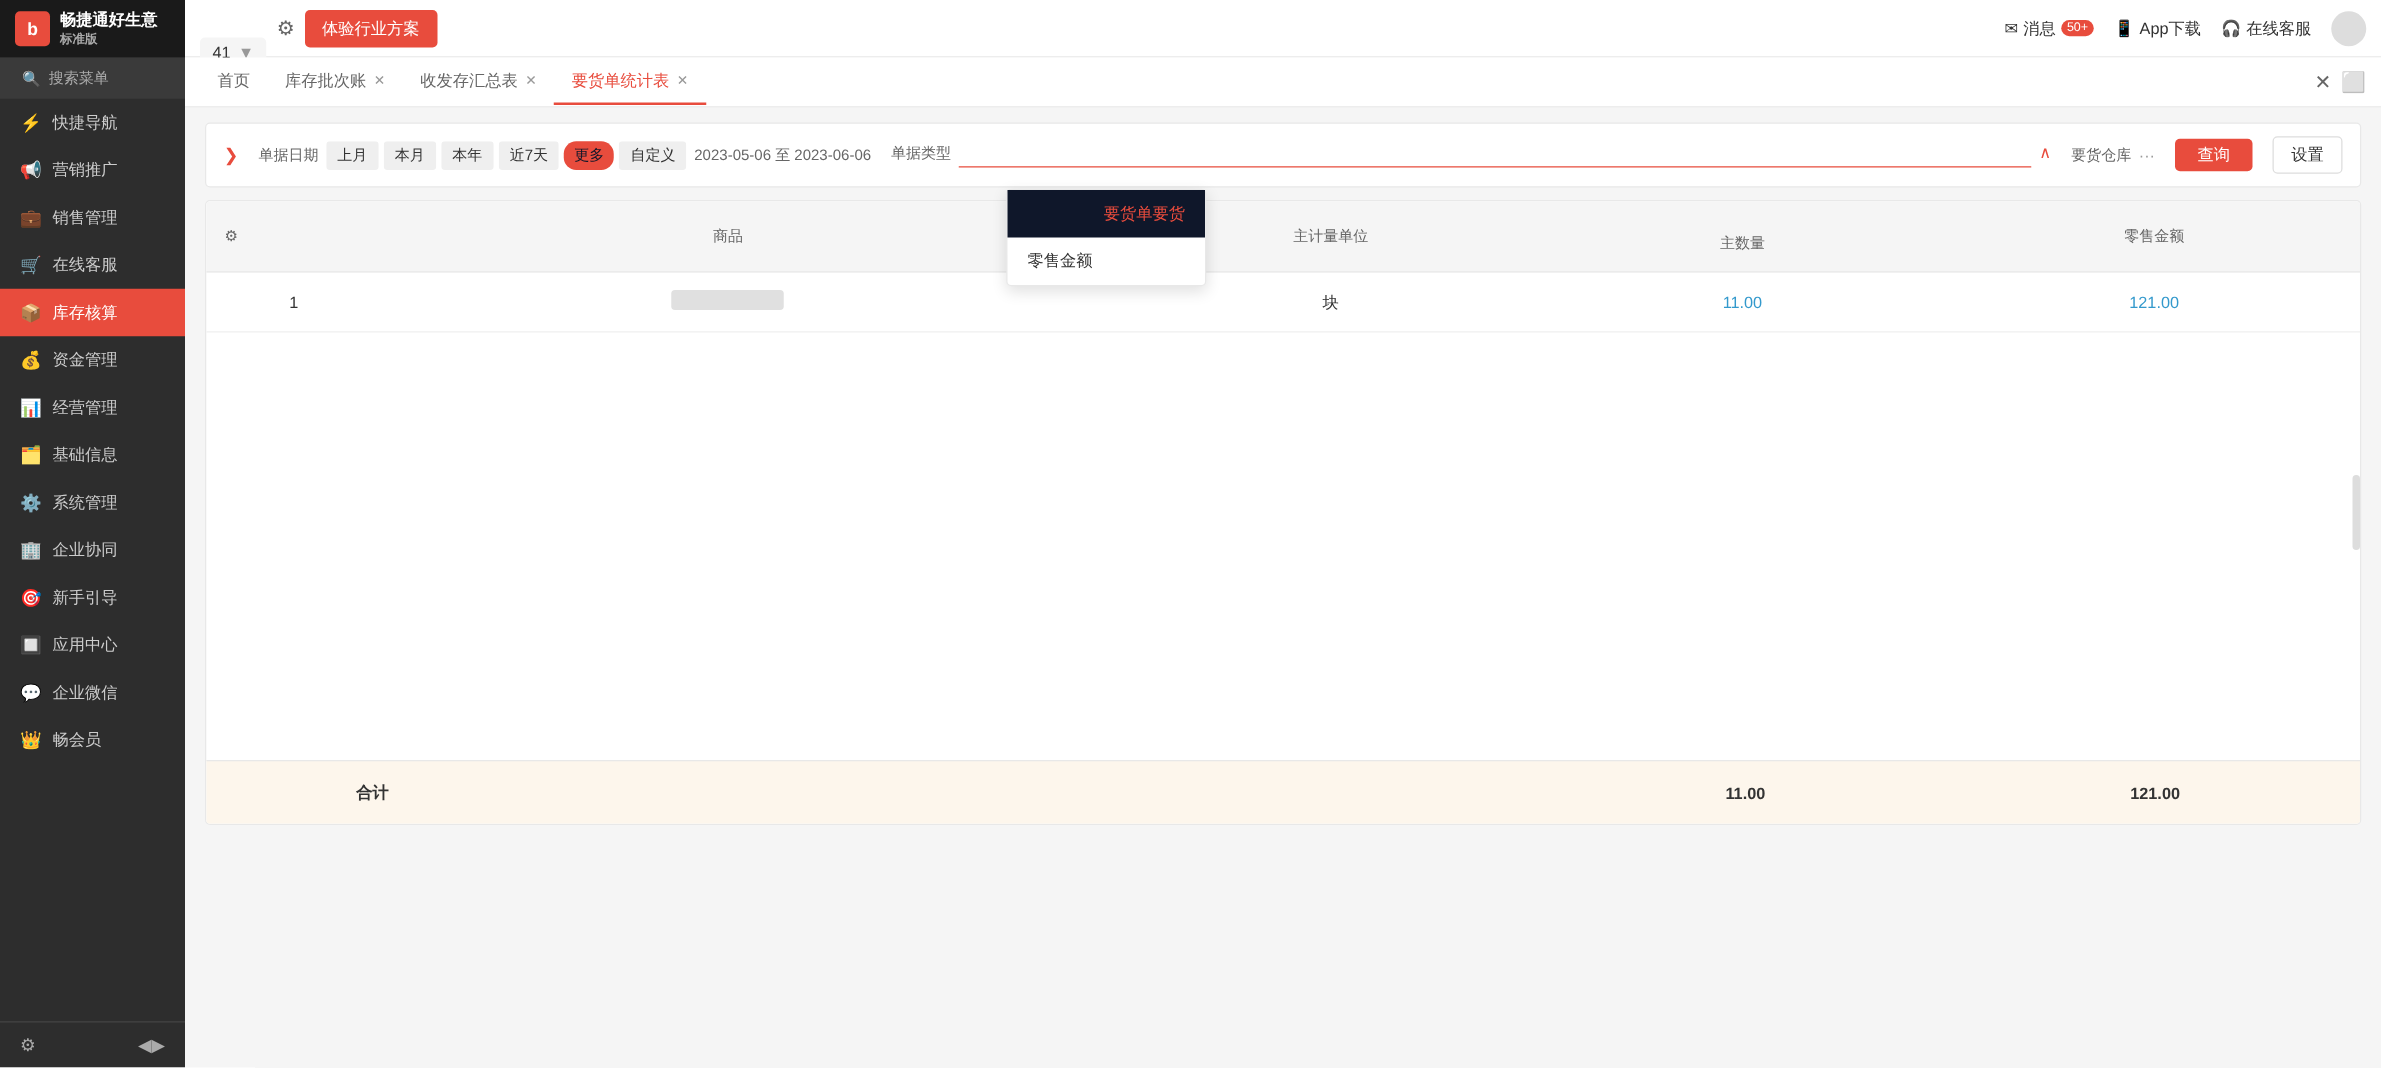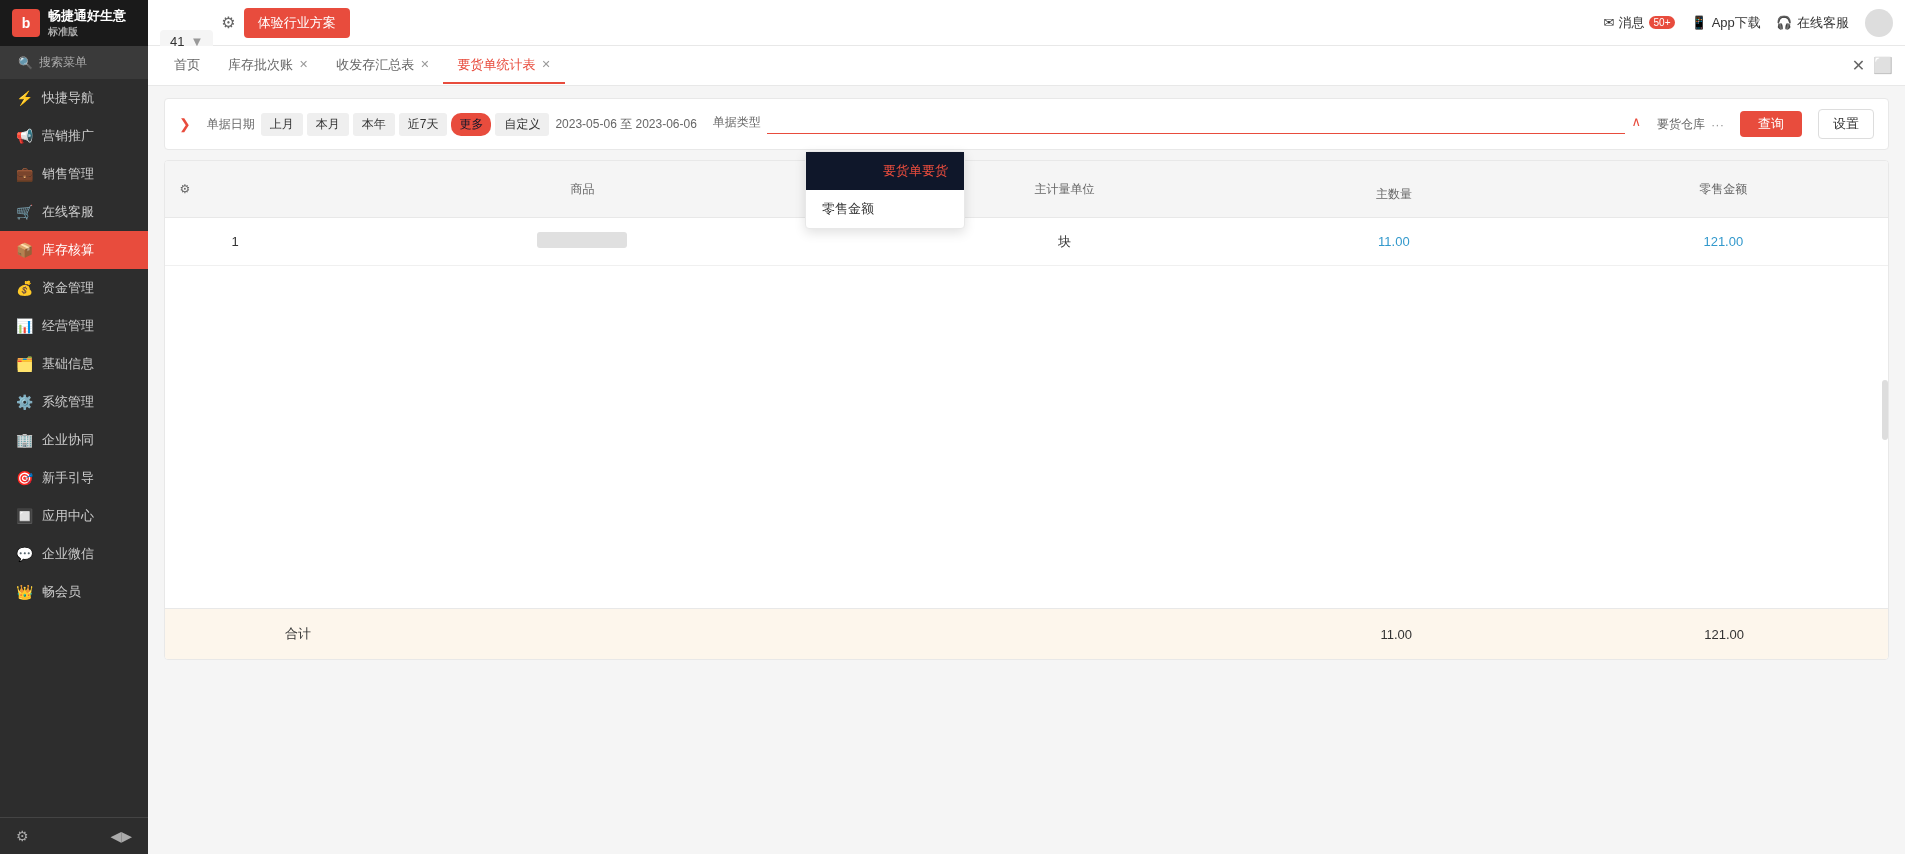--- a/index.html
+++ b/index.html
@@ -253,21 +253,21 @@
 
     
     .table-footer {
       background: #fdf6ec;
       border-top: 1px solid #e8e8e8;
       display: flex; align-items: center;
       padding: 10px 0;
       position: absolute;
       bottom: 0; left: 0; right: 0;
     }
-    .tf { padding: 6px 12px; font-size: 13px; font-weight: normal; color: #333; text-align: center; }
+    .tf { padding: 6px 12px; font-size: 13px; font-weight: bold; color: #333; text-align: center; }
     .tf.no { width: 60px; }
     .tf.settings-col { width: 40px; }
     .tf.product { flex: 2; text-align: left; padding-left: 20px; }
     .tf.unit { flex: 1; }
     .tf.qty { flex: 1; text-align: center; }
     .tf.amount { flex: 1; text-align: center; }
 
     .scroll-handle {
       position: absolute; right: 0; top: 50%; transform: translateY(-50%);
       width: 6px; height: 60px; background: #ddd; border-radius: 3px;

